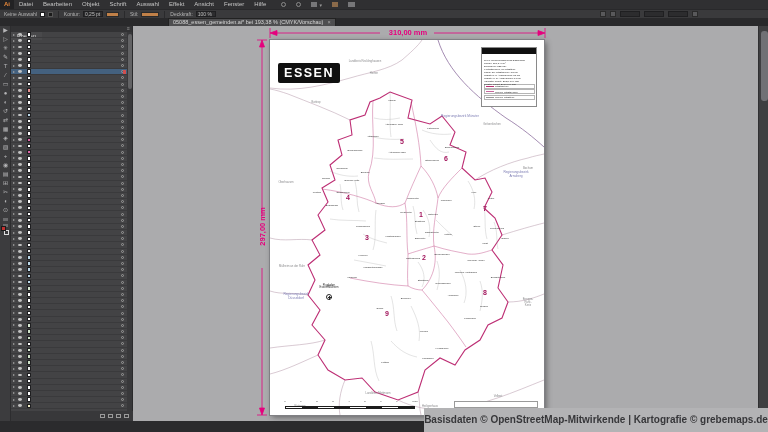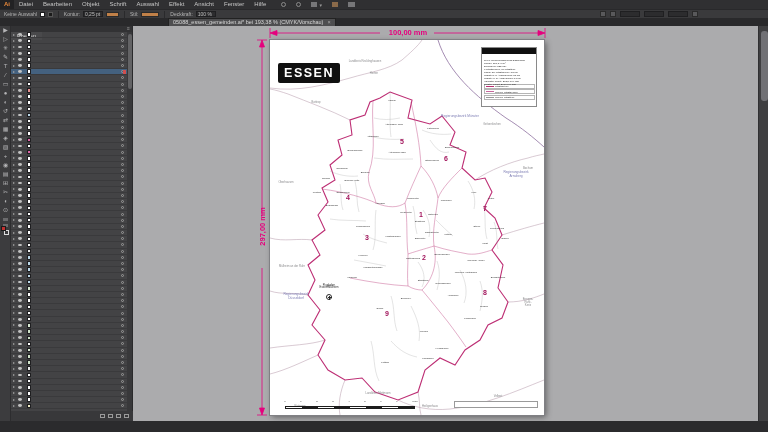--- a/index.html
+++ b/index.html
@@ -1062,26 +1062,27 @@
       <line x1="20" y1="2" x2="20" y2="12"></line>
       <line x1="295" y1="2" x2="295" y2="12"></line>
       <line x1="12" y1="18" x2="12" y2="190"></line>
       <line x1="12" y1="242" x2="12" y2="385"></line>
       <polygon points="12,14 9.5,21 14.5,21"></polygon>
       <polygon points="12,389 9.5,382 14.5,382"></polygon>
       <line x1="7" y1="14" x2="17" y2="14"></line>
       <line x1="7" y1="389" x2="17" y2="389"></line>
     </g>
   </svg>
-  <div class="dimh">100,00 mm</div>
+  <div class="dimh">310,00 mm</div>
   <div class="dimv">297,00 mm</div>
 
   <div class="vscroll">
       <div class="vthumb"></div>
     </div>
 
   <div class="statusbar"></div>
   <div class="zoom-field">193,38 %</div>
   <span class="st-ico" style="left:182px;"></span>
   <span class="st-ico" style="left:192px;"></span>
   <span class="st-ico" style="left:206px;width:18px;"></span>
 
+  <div class="watermark">Basisdaten © OpenStreetMap-Mitwirkende | Kartografie © grebemaps.de</div>
 </div>
 
 </body></html>

